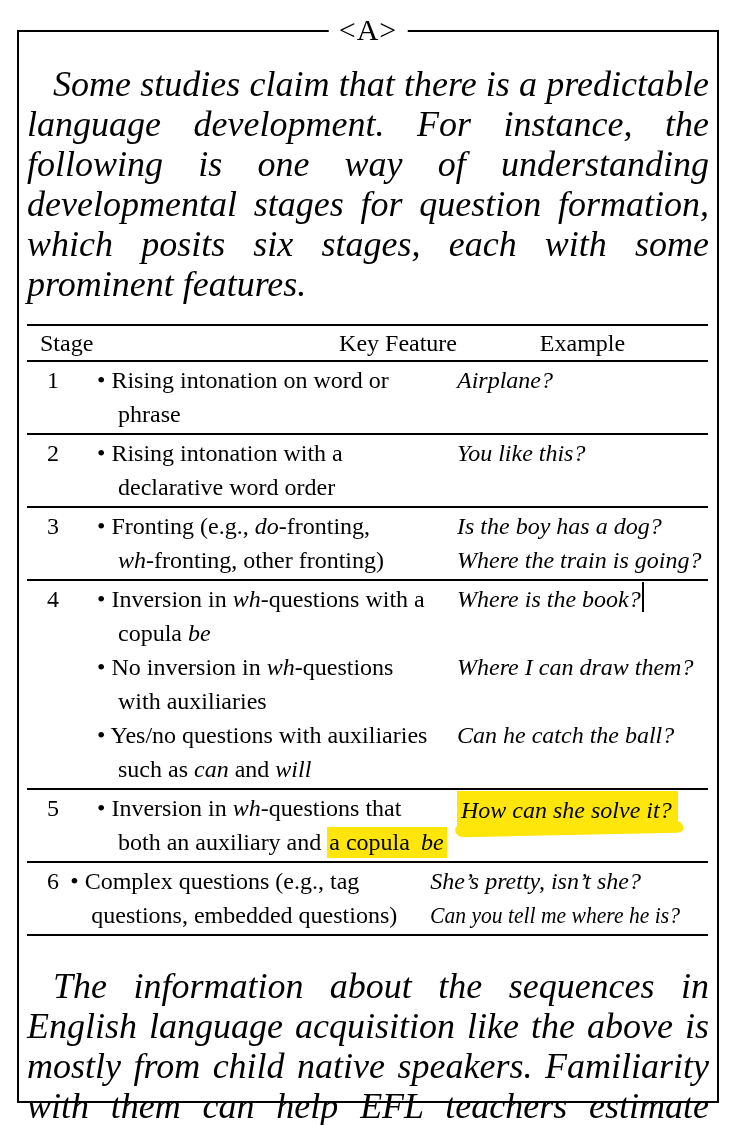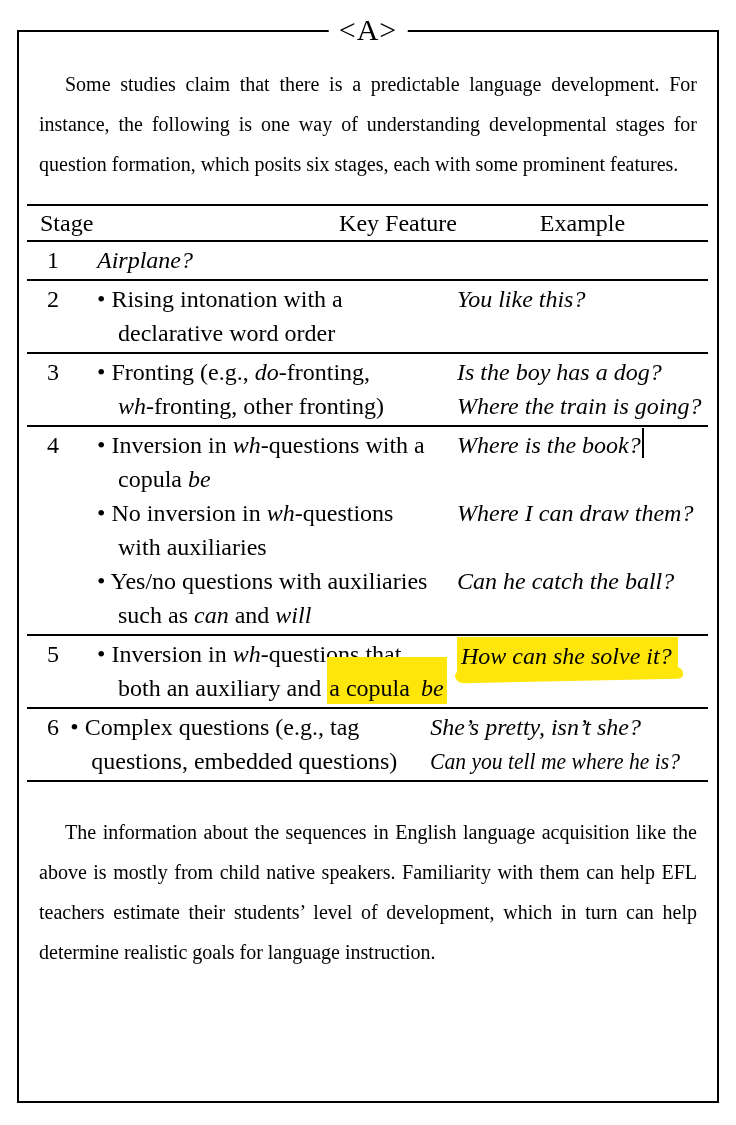--- a/index.html
+++ b/index.html
@@ -13,22 +13,22 @@
   .box {
     position:absolute; left:17px; top:30px; width:702px; height:1073px;
     border:2px solid var(--ink,#000); background:#fff;
   }
   .tag {
     position:absolute; top:-22px; left:50%; transform:translateX(-50%);
     background:#fff; padding:0 10px; font-size:30px; line-height:40px; letter-spacing:1px;
     white-space:nowrap;
   }
   .para {
-    margin:12px; padding:0 8px; font-size:20px; line-height:40px;
-    text-align:justify; text-align-last:left; text-indent:26px;
+    margin:0; padding:0 8px; font-size:36px; line-height:40px;
+    text-align:justify; text-align-last:left; text-indent:26px;font-style:italic;
   }
   .para-intro { margin-top:32px; }
   .para-outro { margin-top:30px; }
 
   .stages-table {
     margin:20px 9px 0 8px; border-top:2px solid var(--ink,#000);
     font-size:24px; line-height:34px;
   }
   .thead { display:flex; align-items:center; height:36px; border-bottom:2px solid var(--ink,#000); }
   .h-stage   { width:70px; padding-left:13px; }
@@ -39,21 +39,21 @@
   .c-stage { width:70px; padding-left:20px; }
   .c-body  { flex:1; }
   .item    { display:flex; }
   .c-feature { width:360px; }
   .c-example { flex:1; }
   .fline, .eline { white-space:nowrap; }
   .fline.cont { padding-left:21px; }
   .eline { font-size:24px; }
   .em { font-style:italic; }
 
-  .mark { background:var(--highlight); padding:18px 3px 3px 2px;margin-top:24px; }
+  .mark { background:var(--highlight); padding:2px 3px 3px 2px;margin-top:24px; }
   .mark-wave {
     background:var(--highlight); padding:2px 6px 2px 4px;
     position:relative; z-index:0; display:inline-block;
   }
   .mark-wave::after {
     content:""; position:absolute; z-index:-1;
     left:-2px; right:-5px; bottom:-6px; height:12px;
     background:var(--highlight);
     border-radius:10px 16px 12px 20px / 10px 14px 8px 16px;
     transform:rotate(-1.2deg);
@@ -79,20 +79,24 @@
       <div class="thead">
         <span class="h-stage">Stage</span>
         <span class="h-feature">Key Feature</span>
         <span class="h-example">Example</span>
       </div>
 
       <div class="trow">
         <div class="c-stage">1</div>
         <div class="c-body">
           <div class="item">
+            <div class="c-feature">
+              <div class="fline"><span>• Rising intonation on word or</span></div>
+              <div class="fline cont"><span>phrase</span></div>
+            </div>
             <div class="c-example">
               <div class="eline"><span class="em">Airplane?</span></div>
             </div>
           </div>
         </div>
       </div>
 
       <div class="trow">
         <div class="c-stage">2</div>
         <div class="c-body">

